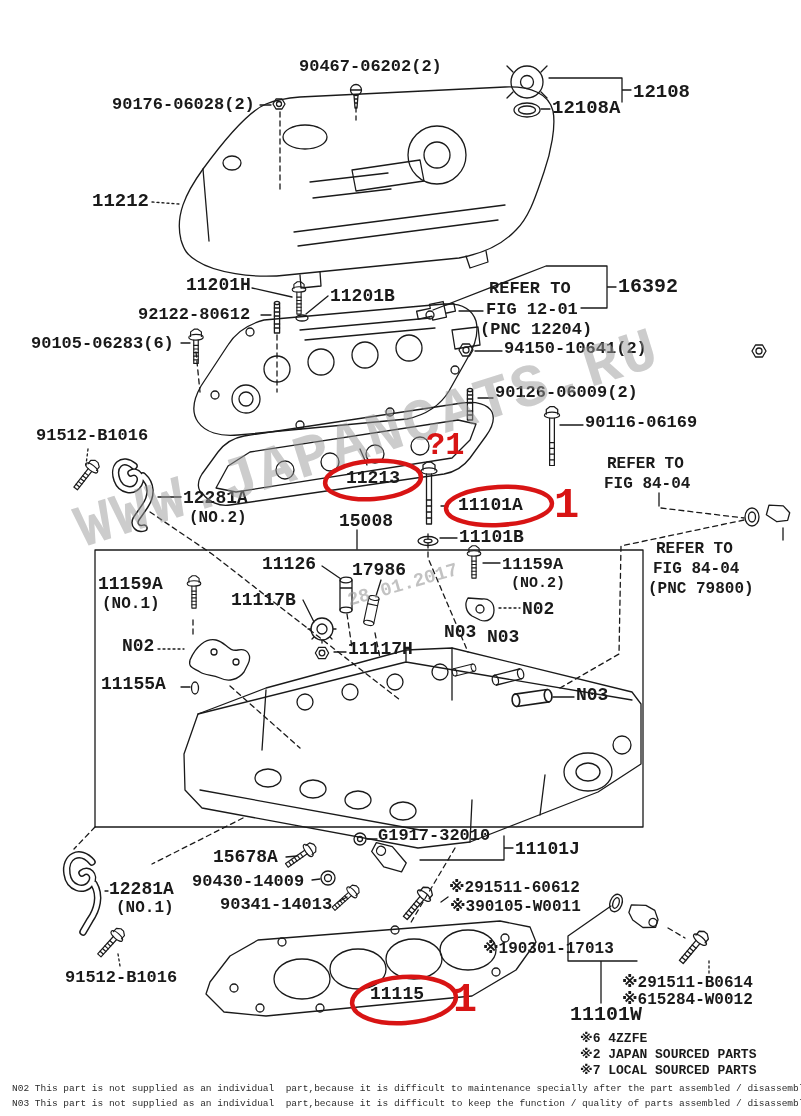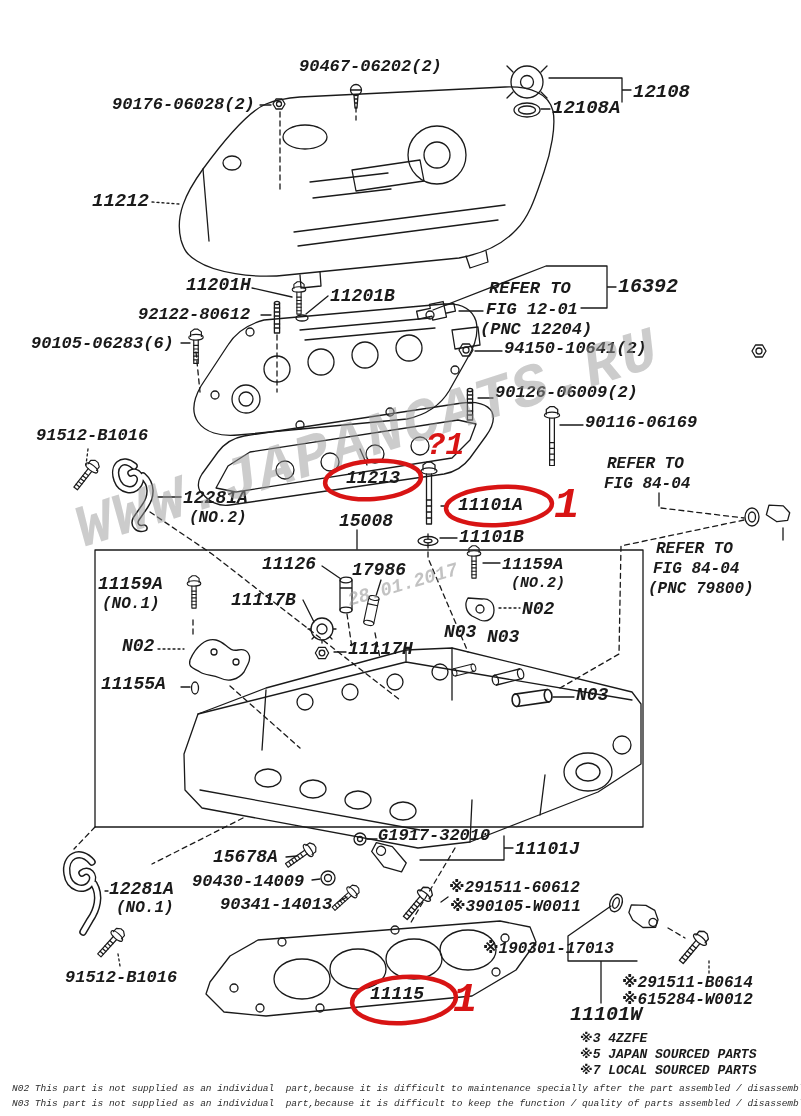--- a/index.html
+++ b/index.html
@@ -1,18 +1,18 @@
 <!DOCTYPE html>
 <html style="--ink: #1a1a1a; --red: #d81414; --wm: #9a9a9a;"><head>
 <meta charset="utf-8">
 <style>
   html,body{margin:0;padding:0;background:#e8e8e8;}
   :root{--ink:#1a1a1a;--red:#d81414;--wm:#9a9a9a;}
   .stage{position:relative;width:801px;height:1116px;background:#ffffff;overflow:hidden;
-         font-family:"Liberation Mono","DejaVu Sans Mono","DejaVu Sans",monospace;font-style:italic;}
+         font-family:"Liberation Mono","DejaVu Sans Mono","DejaVu Sans",monospace;}
   .stage *{pointer-events:none;}
   svg.art{position:absolute;left:0;top:0;}
   svg.art *{stroke:var(--ink);fill:none;stroke-width:1.3;stroke-linejoin:round;stroke-linecap:round;}
   svg.art .tube8{stroke-width:7.5;}
   svg.art .tube5{stroke:#fff;stroke-width:4.6;}
   svg.red *{stroke:var(--red);fill:none;stroke-width:4.5;}
   .lb{position:absolute;font-weight:bold;color:var(--ink);white-space:pre;line-height:1;}
   .s13{font-size:13px;} .s15{font-size:15px;} .s16{font-size:16px;}
   .s17{font-size:17px;} .s18{font-size:18px;} .s19{font-size:19px;} .s20{font-size:20px;}
   .snote{font-size:9.5px;font-weight:normal;color:#2c2c2c;}
@@ -313,22 +313,22 @@
 <div class="lb s16" style="left:116px;top:900px">(NO.1)</div>
 <div class="lb s17" style="left:220px;top:896px">90341-14013</div>
 <div class="lb s16" style="left:449px;top:880px">※291511-60612</div>
 <div class="lb s16" style="left:450px;top:899px">※390105-W0011</div>
 <div class="lb s16" style="left:483px;top:941px">※190301-17013</div>
 <div class="lb s17" style="left:65px;top:969px">91512-B1016</div>
 <div class="lb s18" style="left:370px;top:985px">11115</div>
 <div class="lb s16" style="left:622px;top:975px">※291511-B0614</div>
 <div class="lb s16" style="left:622px;top:992px">※615284-W0012</div>
 <div class="lb s20" style="left:570px;top:1005px">11101W</div>
-<div class="lb s13" style="left:580px;top:1032px">※3 4ZZFE</div>
-<div class="lb s13" style="left:580px;top:1048px">※5 JAPAN SOURCED PARTS</div>
+<div class="lb s13" style="left:580px;top:1032px">※6 4ZZFE</div>
+<div class="lb s13" style="left:580px;top:1048px">※2 JAPAN SOURCED PARTS</div>
 <div class="lb s13" style="left:580px;top:1064px">※7 LOCAL SOURCED PARTS</div>
 <div class="lb snote" style="left:12px;top:1084px">N02 This part is not supplied as an individual  part,because it is difficult to maintenance specially after the part assembled / disassembled</div>
 <div class="lb snote" style="left:12px;top:1099px">N03 This part is not supplied as an individual  part,because it is difficult to keep the function / quality of parts assembled / disassembled</div>
 
 <div class="wm wm-site">WWW.JAPANCATS.RU</div>
 <div class="wm wm-date">28.01.2017</div>
 
 <svg class="red" width="801" height="1116" viewBox="0 0 801 1116" style="position:absolute;left:0;top:0">
   <ellipse cx="373" cy="480" rx="48" ry="19" transform="rotate(-4 373 480)"></ellipse>
   <ellipse cx="499" cy="506" rx="53" ry="19" transform="rotate(-3 499 506)"></ellipse>

